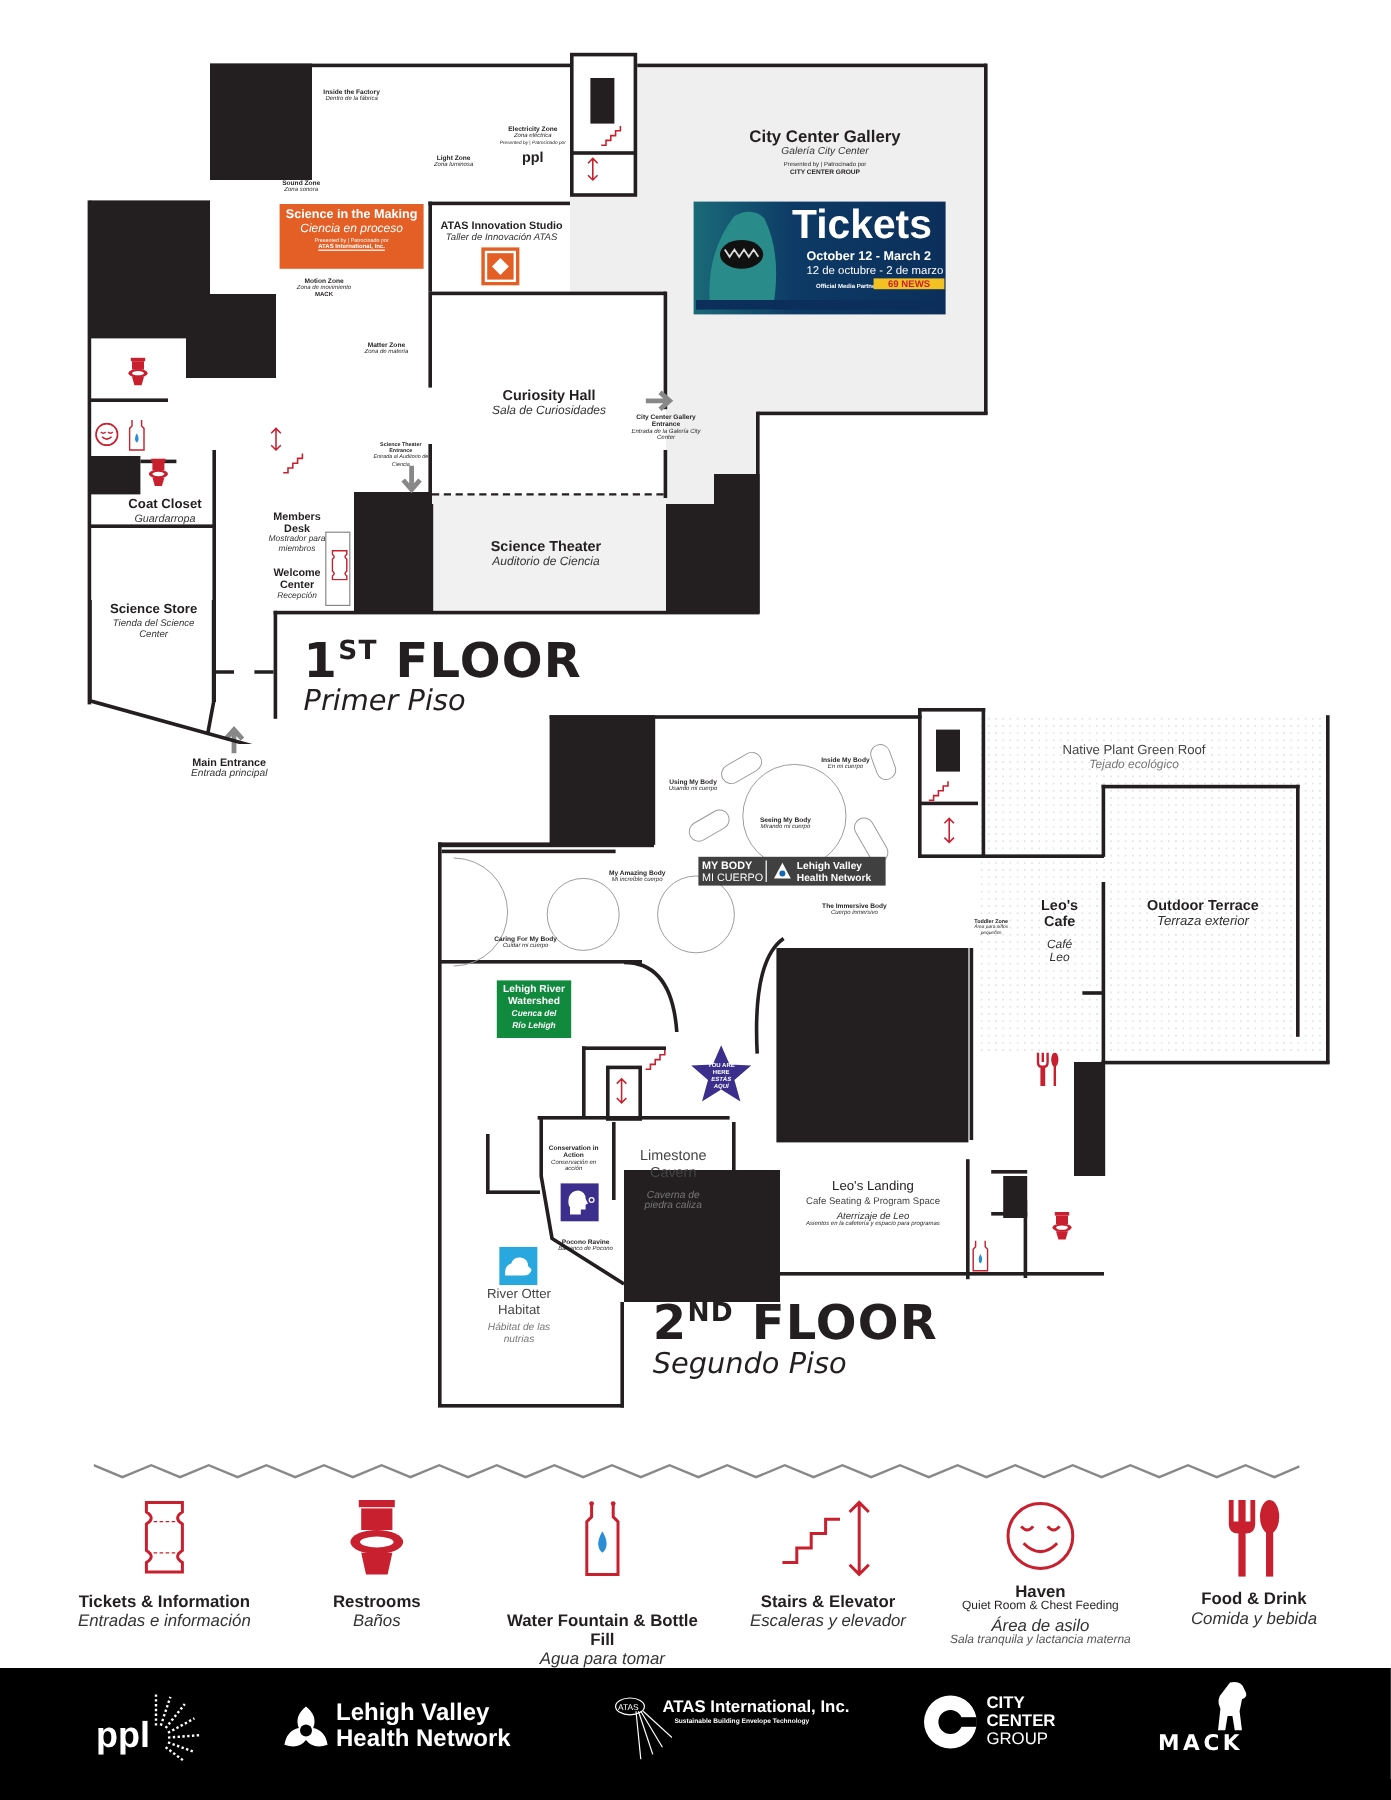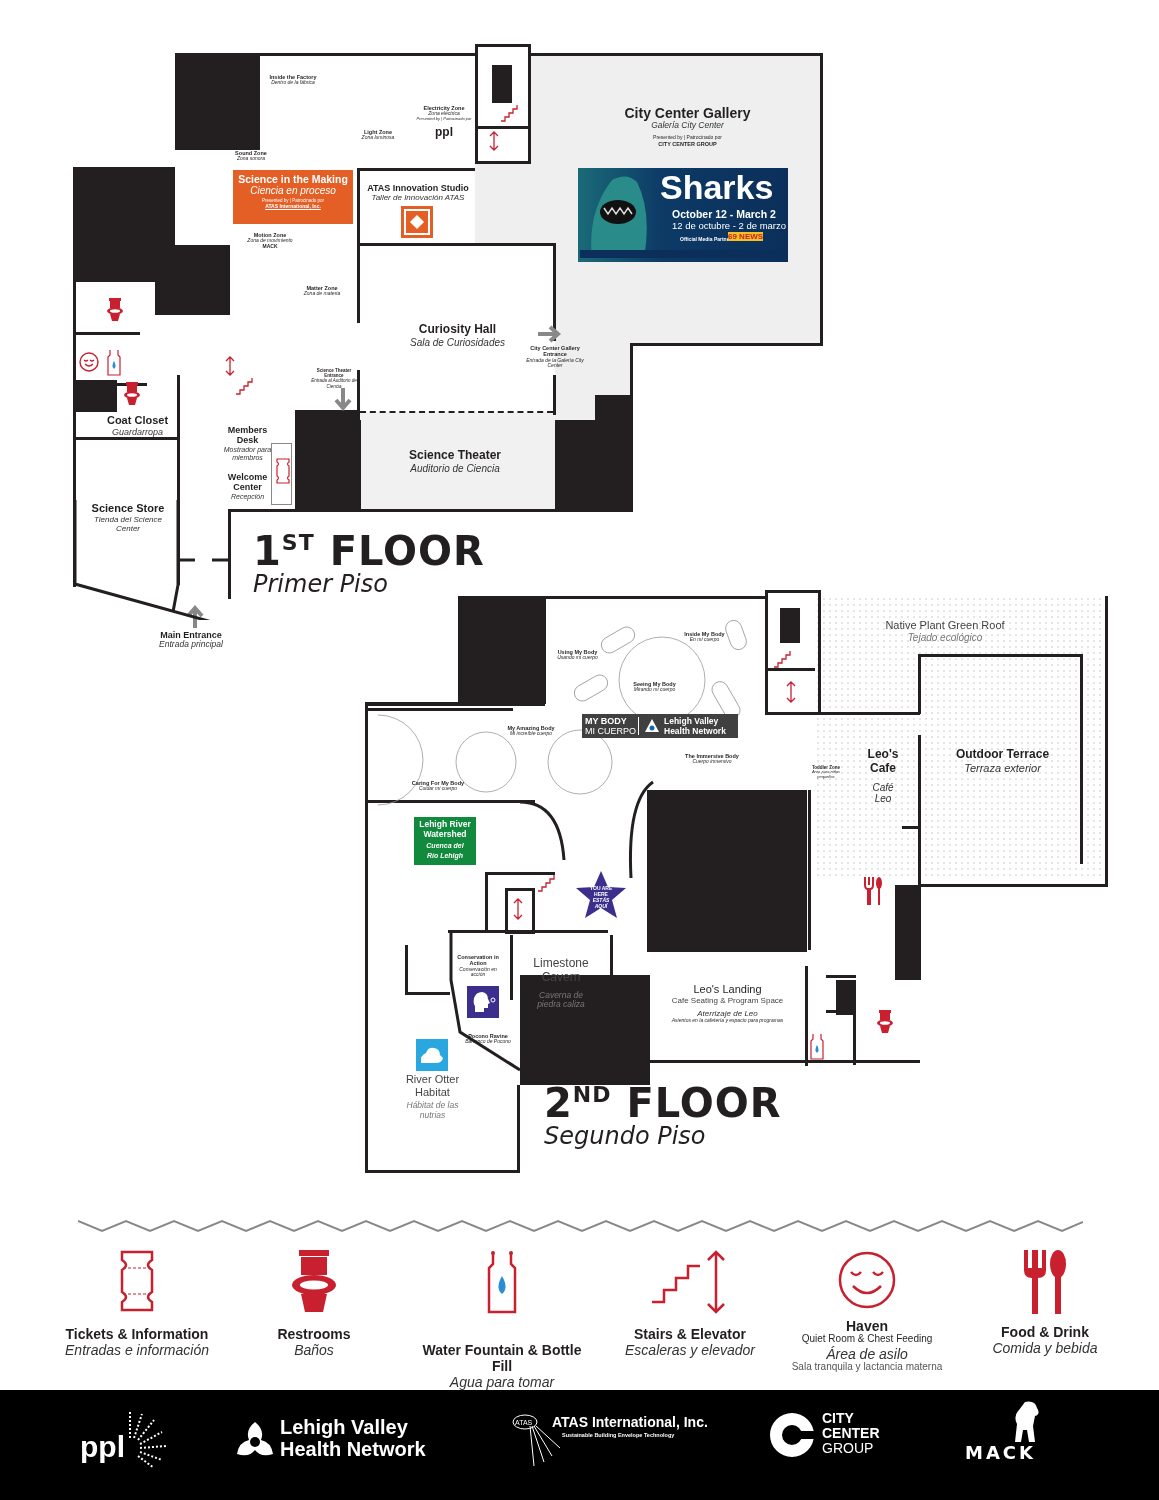--- a/index.html
+++ b/index.html
@@ -15,21 +15,21 @@
   .thin-es{font-size:10px;font-style:italic;display:block;color:#777;}
   svg{display:block;}
   .floor-title{position:absolute;}
   .floor-title .num{font-weight:900;font-size:40px;letter-spacing:1px;font-family:"DejaVu Sans",sans-serif;}
   .floor-title sup{font-size:22px;vertical-align:top;position:relative;top:2px;}
   .floor-title .sub{font-style:italic;font-size:24px;display:block;margin-top:-4px;font-family:"DejaVu Sans",sans-serif;}
   .legend-item{position:absolute;text-align:center;width:180px;}
   .legend-item .en{font-weight:bold;font-size:14px;display:block;}
   .legend-item .en-sub{font-size:10px;display:block;margin-top:-1px;}
   .legend-item .es{font-style:italic;font-size:14px;display:block;color:#333;}
-  .legend-item .es-sub{font-size:10px;display:block;color:#555;margin-top:-1px;}
+  .legend-item .es-sub{font-style:italic;font-size:10px;display:block;color:#555;margin-top:-1px;}
   .footer{position:absolute;left:0;top:1390px;width:1159px;height:110px;background:#000;}
   .logo{position:absolute;color:#fff;}
   .badge-orange{position:absolute;background:#e35f25;color:#fff;text-align:center;}
   .badge-blue{position:absolute;background:#404040;color:#fff;}
   .badge-green{position:absolute;background:#118a3e;color:#fff;text-align:center;}
 </style>
 </head>
 <body>
 
 <div class="abs" style="left:0;top:0;width:1159px;height:660px;">
@@ -180,25 +180,25 @@
     <span style="font-size:5px;display:block;margin-top:4px;">Presented by | Patrocinado por</span>
     <span style="font-size:5.5px;font-weight:bold;display:block;">CITY CENTER GROUP</span>
   </div>
 
   <div class="abs" style="left:578px;top:168px;width:210px;height:94px;background:linear-gradient(90deg,#1a6a78 0%,#0d3a66 40%,#0b2f5a 100%);color:#fff;overflow:hidden;">
     <svg class="abs" style="left:4px;top:4px;" width="70" height="86" viewBox="0 0 70 86">
         <path d="M10 86 Q5 40 30 8 Q45 0 55 10 Q70 40 62 86 Z" fill="#2a8c8a"></path>
         <ellipse cx="36" cy="40" rx="18" ry="12" fill="#111"></ellipse>
         <path d="M22 36 L26 42 L30 36 L34 42 L38 36 L42 42 L46 36 L50 42" fill="none" stroke="#ddd" stroke-width="1.5"></path>
       </svg>
-    <div class="abs" style="left:82px;top:0;font-size:34px;font-weight:bold;">Sharks</div>
+    <div class="abs" style="left:82px;top:0;font-size:34px;font-weight:bold;">Tickets</div>
     <div class="abs" style="left:94px;top:40px;font-size:10.5px;font-weight:bold;">October 12 - March 2</div>
     <div class="abs" style="left:94px;top:52px;font-size:9.5px;">12 de octubre - 2 de marzo</div>
     <div class="abs" style="left:102px;top:68px;font-size:5px;font-weight:bold;">Official Media Partner</div>
-    <div class="abs" style="left:150px;top:64px;font-size:8px;font-weight:bold;background:#f3c222;color:#c8202f;padding:0 0;">69 NEWS</div>
+    <div class="abs" style="left:150px;top:64px;font-size:8px;font-weight:bold;background:#f3c222;color:#c8202f;padding:0 12px;">69 NEWS</div>
     <div class="abs" style="left:2px;top:82px;width:206px;height:8px;background:#0b2f5a;"></div>
   </div>
 
   <div class="room-label" style="left:390px;top:323px;width:135px;">
     <span class="rl-en">Curiosity Hall</span>
     <span class="rl-es">Sala de Curiosidades</span>
   </div>
   <div class="room-label" style="left:521px;top:345px;width:68px;">
     <span class="tiny-en">City Center Gallery Entrance</span>
     <span class="tiny-es">Entrada de la Galería City Center</span>

